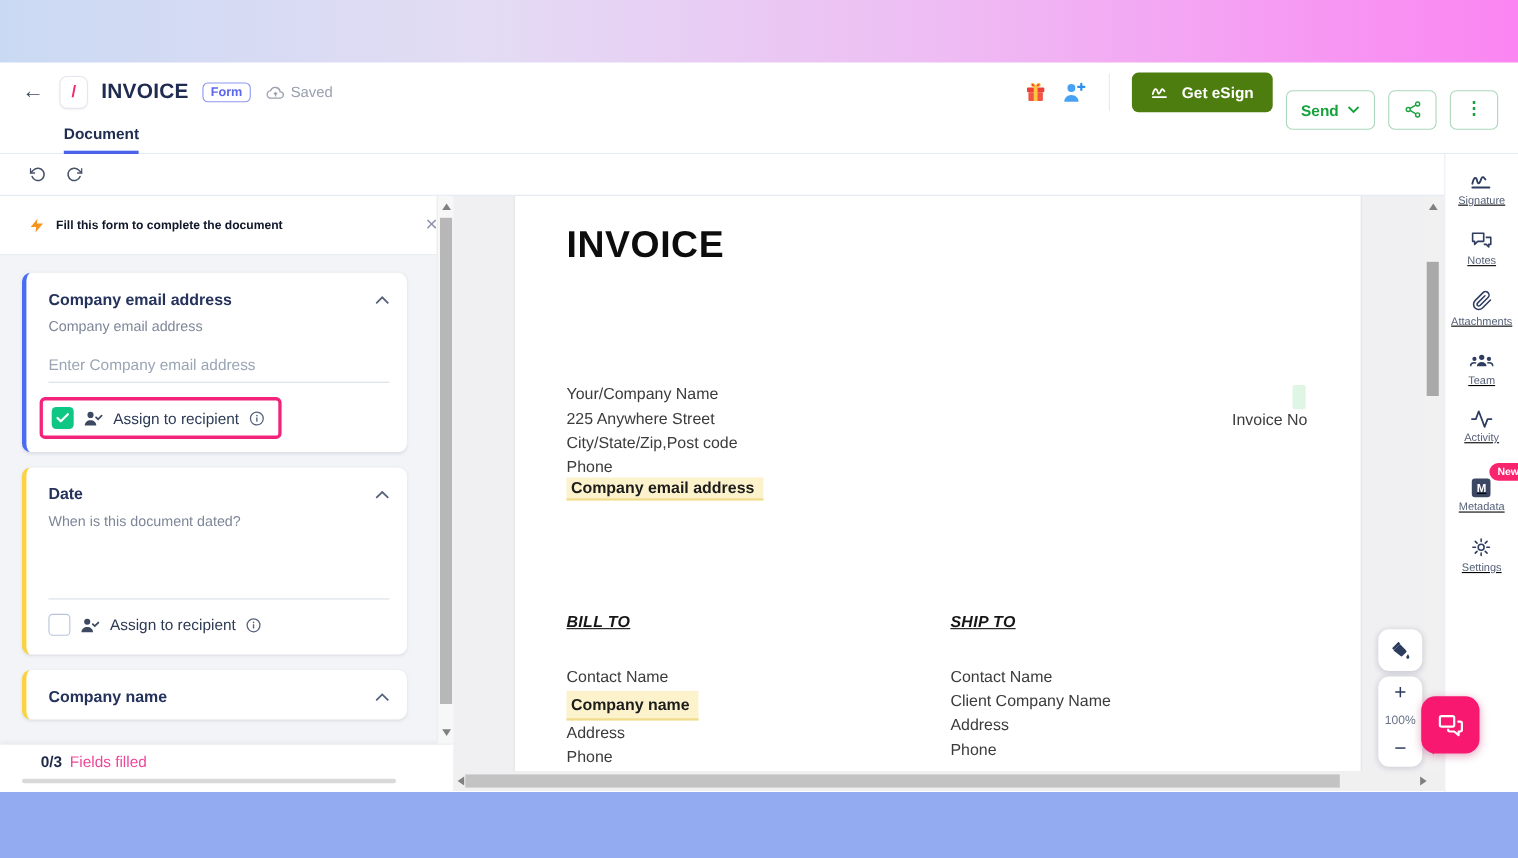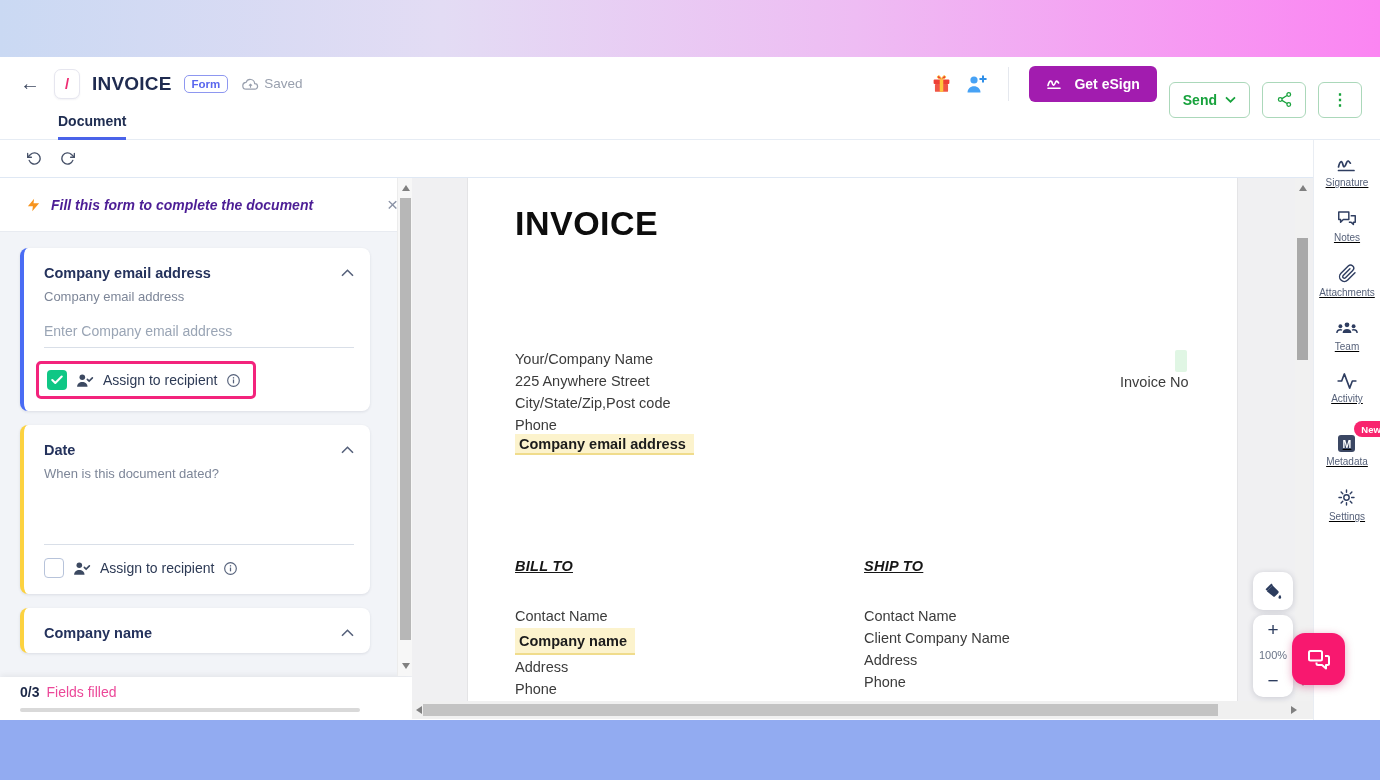--- a/index.html
+++ b/index.html
@@ -21,62 +21,62 @@
     color:#ee2b72; font-weight:bold; font-size:15px; }
   .doctitle { margin-left:12px; font-size:19px; font-weight:bold; color:#1f2b50; letter-spacing:.2px; }
   .typebadge { margin-left:12px; font-size:11.5px; font-weight:bold; color:#5a67ee; border:1.5px solid #8e97f0;
     border-radius:5px; padding:2px 7px; }
   .savedwrap { margin-left:14px; display:flex; align-items:center; gap:5px; color:#99a0ae; font-size:13.5px; }
   .tb-right { margin-left:auto; display:flex; align-items:center; gap:12px; }
   .icon-btn { background:none; border:none; cursor:pointer; display:flex; align-items:center; }
   .vdiv { width:1px; height:34px; background:#e5e8ee; margin:0 8px; }
   .btn { height:36px; border-radius:6px; font-size:14px; font-weight:bold; cursor:pointer;
     display:inline-flex; align-items:center; gap:8px; font-family:"Liberation Sans",sans-serif; }
-  .btn-primary { background:#a21caf; color:#fff; border:none; padding:12px 17px; }
+  .btn-primary { background:#4d7c0f; color:#fff; border:none; padding:12px 17px; }
   .btn-outline { background:#fff; color:#17a23c; border:1px solid #abd8ba; padding:0 13px;margin-top:32px; }
   .btn-sq { width:44px; justify-content:center; padding:0; }
   .kebab { font-size:16px; font-weight:bold; color:#17a23c; line-height:1; }
 
   
   .tabrow { position:relative; height:30px; border-bottom:1px solid #e6ecf4; }
   .tab { position:absolute; left:58px; bottom:-1px; padding-bottom:8px; font-size:14px; font-weight:bold;
     color:#202e52; border-bottom:3px solid #4a63e9; cursor:pointer; }
 
   
   .main { position:relative; display:flex; height:580px; }
   .main-left { width:1313px; }
   .toolbar { height:38px; border-bottom:1px solid #dfe8f4; display:flex; align-items:center; gap:18px; padding-left:27px; color:#475269; }
   .toolbar .icon-btn { color:#475269; }
   .content { position:relative; display:flex; height:541px; }
 
   
   .panel { position:relative; width:412px; background:#f2f4f8; overflow:hidden; }
   .panel-head { height:54px; background:#fff; border-bottom:1px solid #e8ebf1; display:flex; align-items:center;
     padding:0 14px 0 26px; gap:10px; }
-  .panel-head-title { font-size:14px; font-weight:bold; color:#4c1d95;font-style:italic; }
+  .panel-head-title { font-size:11px; font-weight:bold; color:#0f172a; }
   .panel-close { margin-left:auto; font-size:19px; color:#8b93a6; cursor:pointer; }
   .panel-body { padding:16px 42px 0 20px; height:445px; overflow:hidden; }
   .fcard { background:#fff; border-radius:8px; border-left:4px solid #4a6cf4; box-shadow:0 1px 3px rgba(20,30,60,.10);
     margin-bottom:14px; padding:17px 16px 12px 20px; }
   .fcard-titlerow { display:flex; align-items:center; }
   .fcard-title { font-size:14.5px; font-weight:bold; color:#24325c; }
   .fcard-chev { margin-left:auto; color:#55607a; cursor:pointer; display:flex; }
   .fcard-desc { font-size:13px; color:#7d8698; margin-top:7px; line-height:17px; max-width:300px; }
   .finput { margin-top:18px; width:100%; border:none; border-bottom:1px solid #d9dfe8; padding:0 0 8px 0;
     font-size:14px; color:#333; background:transparent; outline:none; }
   .finput::placeholder { color:#9aa5b5; opacity:1; }
   .assign-row { display:inline-flex; align-items:center; gap:9px; margin-top:13px; }
   .assign-hl { border:3px solid #f3237c; border-radius:5px; padding:6px 12px 6px 8px; margin-left:-8px; }
   .cbox { width:20px; height:20px; border-radius:4px; display:flex; align-items:center; justify-content:center; cursor:pointer; }
   .cbox.checked { background:#0fc785; }
   .cbox.unchecked { background:#fff; border:1.5px solid #b7c3da; }
   .assign-label { font-size:14px; color:#2d3a55; }
   .panel-foot { position:absolute; left:0; bottom:0; width:412px; height:42px; background:#fff;
     box-shadow:0 -2px 6px rgba(0,0,0,.06); padding:7px 20px 0 20px; }
-  .foot-row { display:flex; gap:7px; align-items:flex-start; }
+  .foot-row { display:flex; gap:7px; align-items:flex-start;margin-left:17px; }
   .foot-count { font-size:14px; font-weight:bold; color:#1c2847; }
   .foot-label { font-size:14px; color:#ec4899; }
   .foot-bar { margin-top:8px; width:340px; height:4px; background:#d9d9d9; border-radius:2px; }
 
   
   .sbar-v { position:absolute; background:#f7f7f7; width:15px; }
   .sbar-v.panel-sb { right:0; top:0; height:498px; border-left:1px solid #ececec; }
   .sb-thumb-v { position:absolute; left:2px; width:11px; background:#b7b7b7; }
   .tri { width:0; height:0; position:absolute; left:3.5px; }
   .tri-up { border-left:4px solid transparent; border-right:4px solid transparent; border-bottom:6px solid #808080; }

